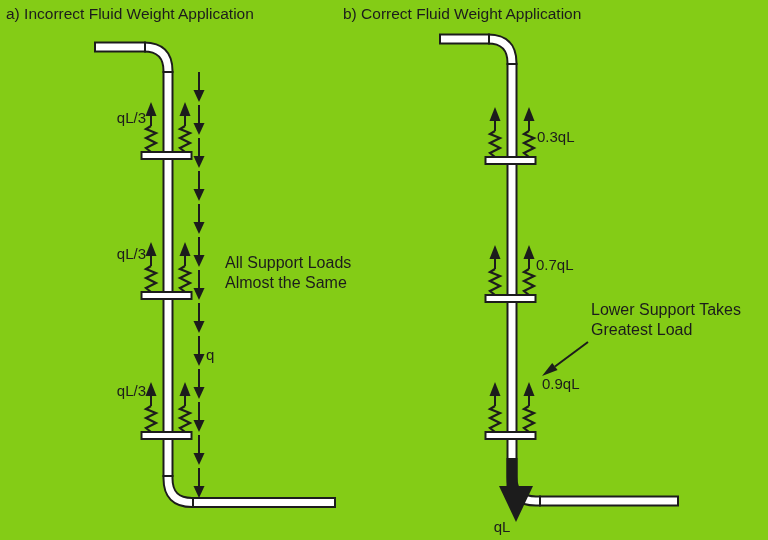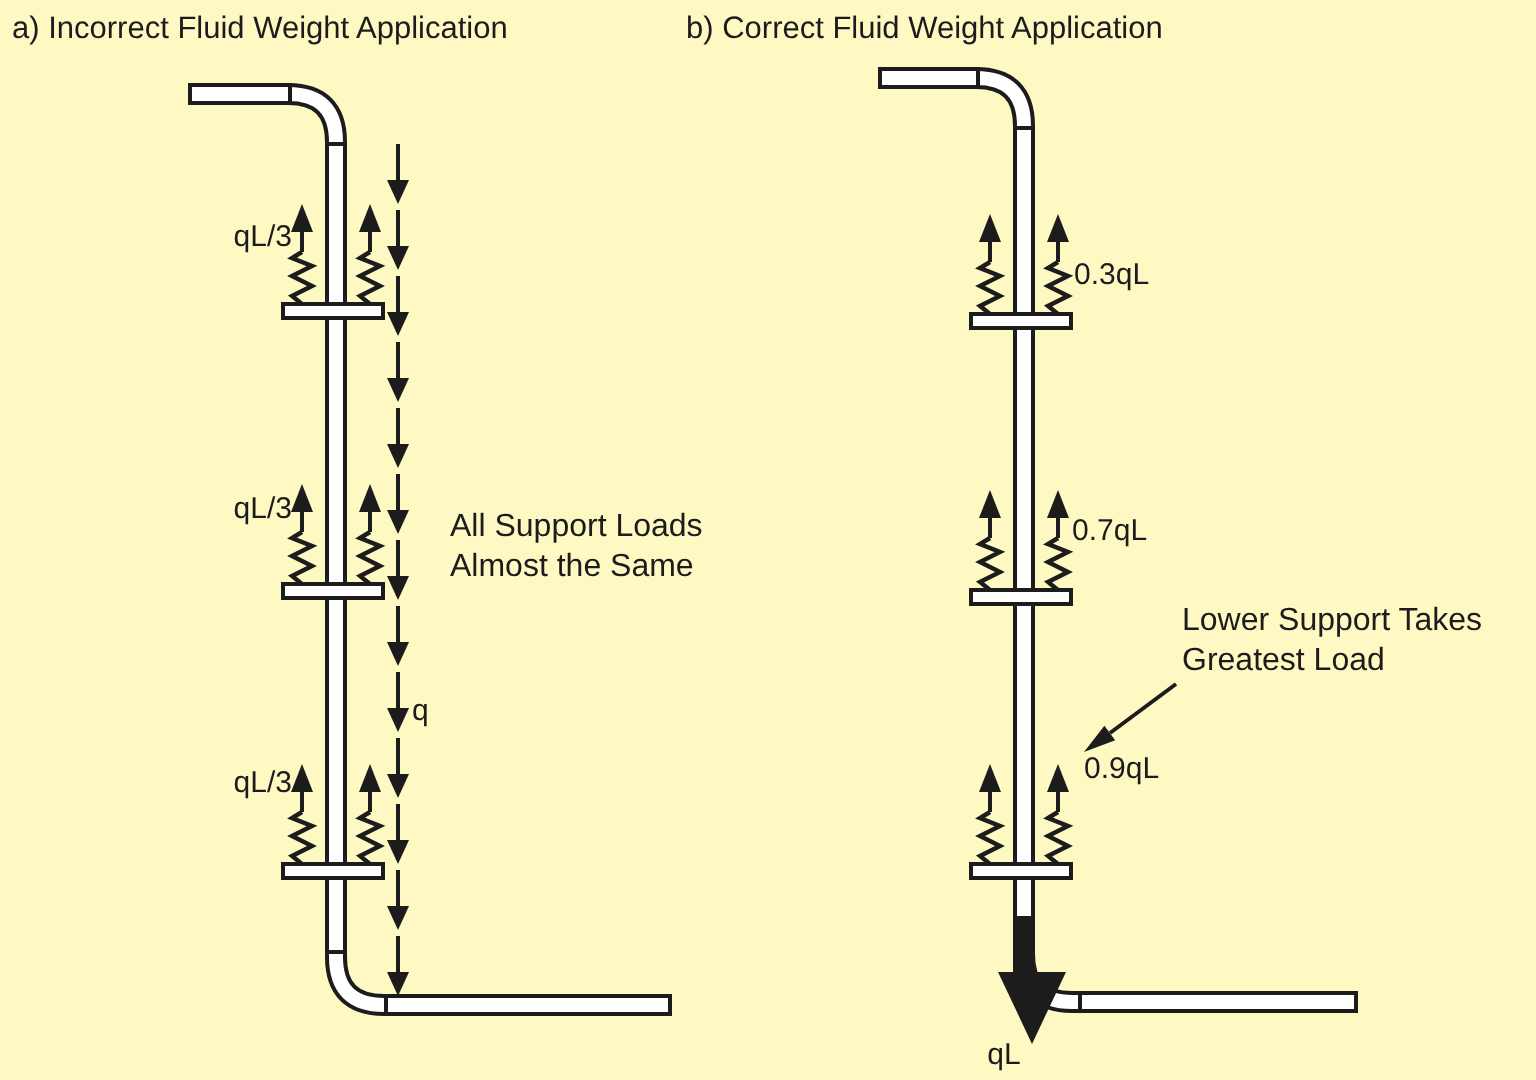--- a/index.html
+++ b/index.html
@@ -1,19 +1,19 @@
 <!DOCTYPE html>
 <html><head>
 <meta charset="utf-8">
 <style>
   html,body{margin:0;padding:0;background:#ffffff;}
   .stage{
     position:relative;
     width:768px;height:540px;
-    background:#fef9c3;
+    background:#84cc16;
     font-family:"Liberation Sans", sans-serif;
     overflow:hidden;
   }
   svg{display:block;}
   .pipe-outer{stroke:#1c1c1c;stroke-width:11;fill:none;stroke-linecap:butt;}
   .pipe-inner{stroke:#ffffff;stroke-width:7;fill:none;stroke-linecap:butt;}
   .tick{stroke:#1c1c1c;stroke-width:2;}
   .shaft{stroke:#1c1c1c;stroke-width:2;fill:none;}
   .spring{stroke:#1c1c1c;stroke-width:2.2;fill:none;stroke-linejoin:miter;}
   .head{fill:#1c1c1c;stroke:none;}

